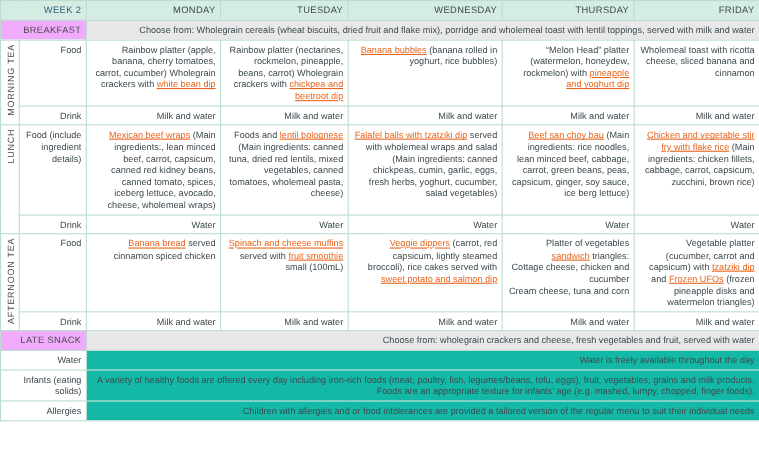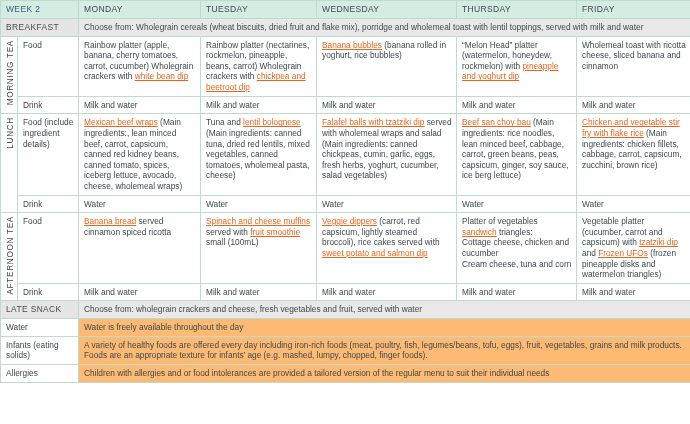--- a/index.html
+++ b/index.html
@@ -13,56 +13,56 @@
   }
   #menu-table{
     width:690px;
     border-collapse:collapse;
     table-layout:fixed;
   }
   #menu-table td,#menu-table th{
     border:1px solid #bcdcd0;
     padding:3px 4px 3px 5px;
     vertical-align:top;
-    text-align:left;
+    text-align:right;
     font-weight:normal;
     line-height:1.28;
   }
   
   .hdr-row td{
     background:#d5ece2;
     border-color:#bcdcd0;
     font-weight:bold;
     letter-spacing:.35px;
     padding-top:4px;padding-bottom:4px;
     vertical-align:middle;
     font-size:8.5px;
   }
   .hdr-week{color:#33607a;}
   .hdr-day{color:#3d4a4f;}
   
   .band-label{
-    background:#e5e5e5;
+    background:#f0abfc;
     color:#4a4a4a;
     letter-spacing:.4px;
     vertical-align:middle;
     font-size:8.4px;
   }
   .band-body{
     background:#e8e8e8;
     color:#3d4a4f;
     vertical-align:middle;
   }
   .plain-label{
     background:#ffffff;
     color:#3d4a4f;
     vertical-align:middle;
   }
   .plain-body{
-    background:#fdba74;
+    background:#14b8a6;
     vertical-align:middle;
   }
   
   .meal-label{
     background:#ffffff;
     text-align:center;
     vertical-align:middle;
     padding:0;
     width:16px;
   }
@@ -135,39 +135,39 @@
         <td>Milk and water</td>
         <td>Milk and water</td>
         <td>Milk and water</td>
       </tr>
       <tr>
         <td rowspan="2" class="meal-label">
           <span class="rot">LUNCH</span>
         </td>
         <td class="subtype food-cell">Food (include ingredient details)</td>
         <td class="food-cell"><span class="lnk">Mexican beef  wraps</span><span> (Main ingredients:, lean minced beef, carrot, capsicum, canned red kidney beans, canned tomato, spices, iceberg lettuce, avocado, cheese, wholemeal wraps)</span></td>
-        <td class="food-cell"><span>Tuna and </span><span class="lnk">lentil bolognese</span><span> (Main ingredients: canned tuna, dried red lentils, mixed vegetables, canned tomatoes, wholemeal pasta, cheese)</span></td>
+        <td class="food-cell"><span>Foods and </span><span class="lnk">lentil bolognese</span><span> (Main ingredients: canned tuna, dried red lentils, mixed vegetables, canned tomatoes, wholemeal pasta, cheese)</span></td>
         <td class="food-cell"><span class="lnk">Falafel balls with tzatziki dip</span><span> served with wholemeal wraps and salad (Main ingredients: canned chickpeas, cumin, garlic, eggs, fresh herbs, yoghurt, cucumber, salad vegetables)</span></td>
         <td class="food-cell"><span class="lnk">Beef san choy bau</span><span> (Main ingredients: rice noodles, lean minced beef, cabbage, carrot, green beans, peas, capsicum, ginger, soy sauce, ice berg lettuce)</span></td>
         <td class="food-cell"><span class="lnk">Chicken and vegetable stir fry with flake rice</span><span> (Main ingredients: chicken fillets, cabbage, carrot, capsicum, zucchini, brown rice)</span></td>
       </tr>
       <tr class="drink-row">
         <td class="subtype">Drink</td>
         <td>Water</td>
         <td>Water</td>
         <td>Water</td>
         <td>Water</td>
         <td>Water</td>
       </tr>
       <tr>
         <td rowspan="2" class="meal-label">
           <span class="rot">AFTERNOON TEA</span>
         </td>
         <td class="subtype food-cell">Food</td>
-        <td class="food-cell"><span class="lnk">Banana bread</span><span> served cinnamon spiced ricotta</span></td>
+        <td class="food-cell"><span class="lnk">Banana bread</span><span> served cinnamon spiced chicken</span></td>
         <td class="food-cell"><span class="lnk">Spinach and cheese muffins</span><span> served with </span><span class="lnk">fruit smoothie</span><span> small (100mL)</span></td>
         <td class="food-cell"><span class="lnk">Veggie dippers</span><span> (carrot, red capsicum, lightly steamed broccoli), rice cakes served with </span><span class="lnk">sweet potato and salmon dip</span></td>
         <td class="food-cell"><span>Platter of vegetables </span><span class="lnk">sandwich</span><span> triangles:<br>Cottage cheese, chicken and cucumber<br>Cream cheese, tuna and corn</span></td>
         <td class="food-cell"><span>Vegetable platter (cucumber, carrot and capsicum) with </span><span class="lnk">tzatziki dip</span><span> and </span><span class="lnk">Frozen UFOs</span><span> (frozen pineapple disks and watermelon triangles)</span></td>
       </tr>
       <tr class="drink-row">
         <td class="subtype">Drink</td>
         <td>Milk and water</td>
         <td>Milk and water</td>
         <td>Milk and water</td>

